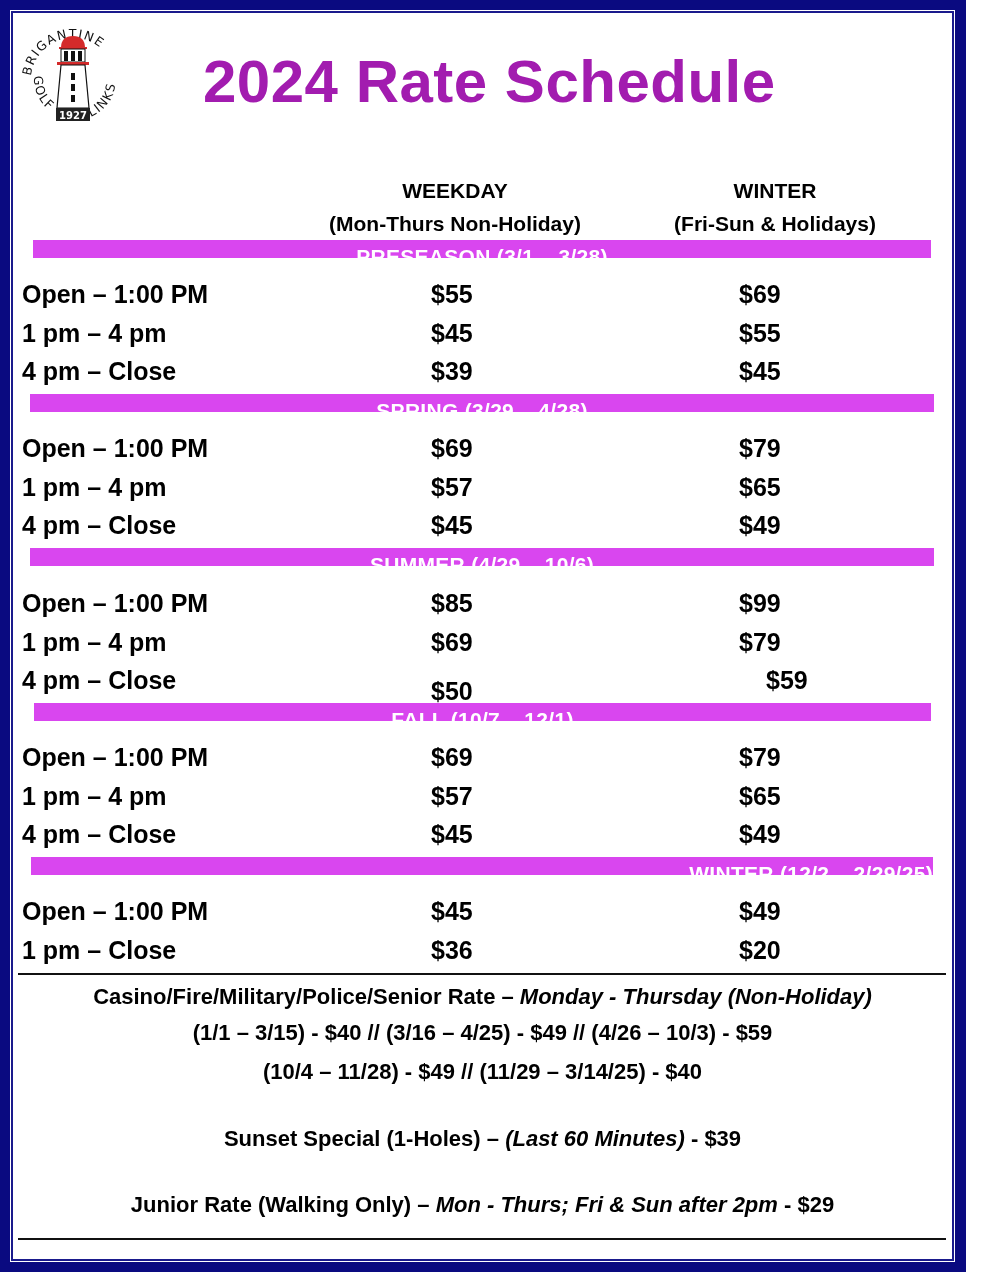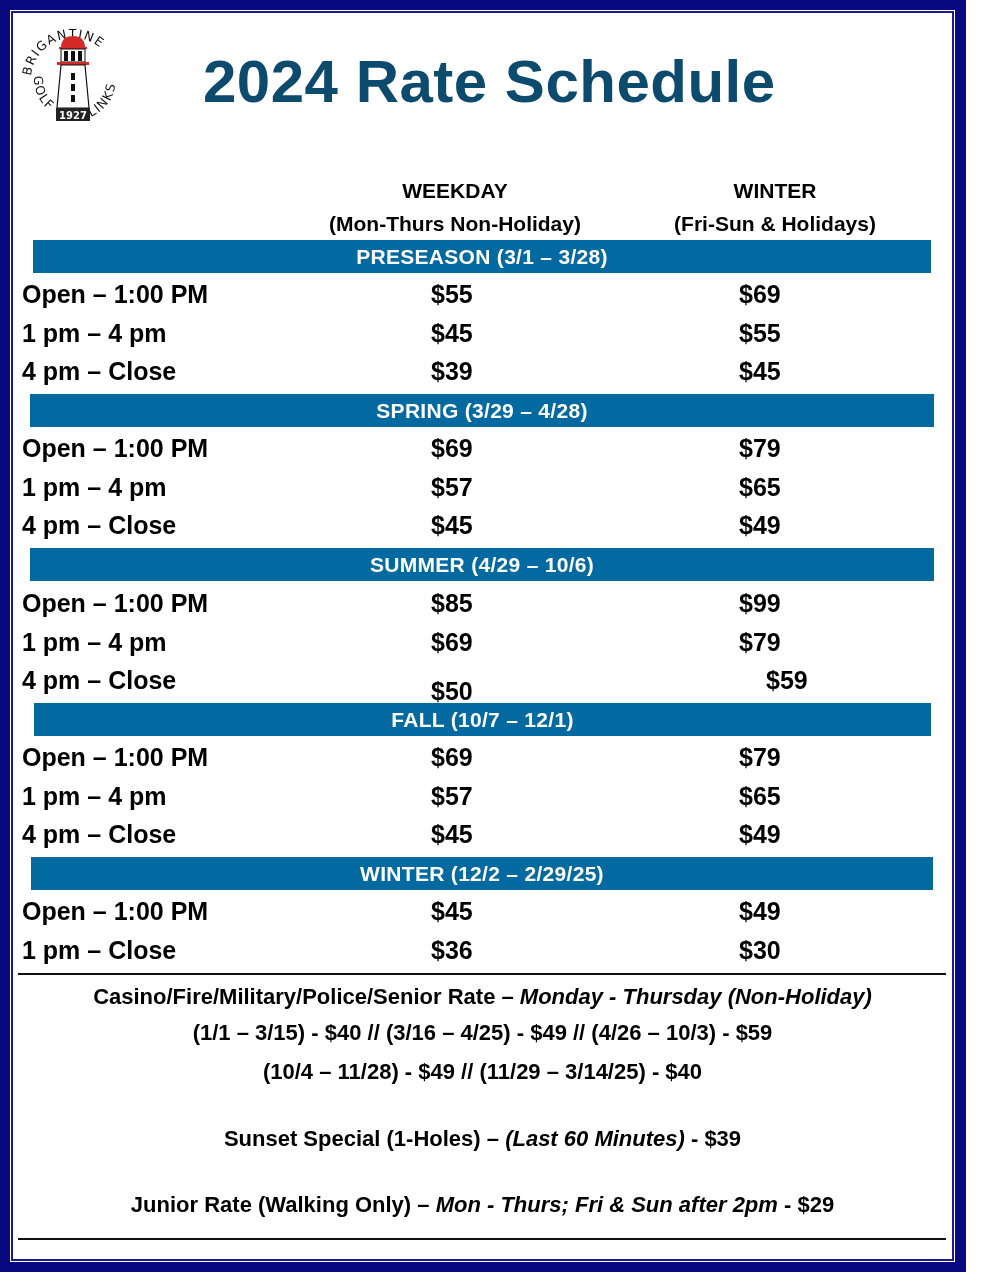--- a/index.html
+++ b/index.html
@@ -5,25 +5,25 @@
   html, body { margin:0; padding:0; background:#ffffff; }
   body { width:1000px; height:1272px; position:relative; overflow:hidden;
          font-family: "Liberation Sans", "DejaVu Sans", sans-serif; }
   .frame { position:absolute; left:0; top:0; width:966px; height:1272px; background:#0a0a80; }
   .frame-inner-line { position:absolute; left:10px; top:10px; right:11px; bottom:10px;
          border:1px solid #ffffff; background:#1a1a8c; }
   .paper { position:absolute; left:13px; top:13px; width:939px; height:1246px; background:#ffffff; }
 
   .logo { position:absolute; left:19px; top:20px; width:108px; height:108px; }
   .title { position:absolute; left:203px; top:52px; font-size:60px; font-weight:bold;
-           color:#0c4a6e; letter-spacing:0.5px; white-space:nowrap; line-height:1; }
+           color:#a21caf; letter-spacing:0.5px; white-space:nowrap; line-height:1; }
 
   .col-head { position:absolute; font-weight:bold; font-size:21px; color:#000; white-space:nowrap; text-align:center; }
 
-  .band { position:absolute; height:33px; background:#0369a1; color:#fff;
+  .band { position:absolute; height:18px; background:#d946ef; color:#fff;
           font-weight:bold; font-size:21px; text-align:center; line-height:33px; letter-spacing:0.3px; }
 
   .row-label, .price { position:absolute; font-weight:bold; font-size:25px; color:#000;
                        white-space:nowrap; line-height:1; }
 
   .hr { position:absolute; left:18px; width:928px; height:2px; background:#111; }
 
   .note { position:absolute; left:13px; width:939px; text-align:center; font-weight:bold;
           font-size:22px; color:#000; white-space:nowrap; line-height:1; }
   .note i { font-style:italic; }
@@ -117,27 +117,27 @@
 <div class="row-label" style="left:22px; top:745px;">Open – 1:00 PM</div>
 <div class="price" style="left:431px; top:745px;">$69</div>
 <div class="price" style="left:739px; top:745px;">$79</div>
 <div class="row-label" style="left:22px; top:784px;">1 pm – 4 pm</div>
 <div class="price" style="left:431px; top:784px;">$57</div>
 <div class="price" style="left:739px; top:784px;">$65</div>
 <div class="row-label" style="left:22px; top:822px;">4 pm – Close</div>
 <div class="price" style="left:431px; top:822px;">$45</div>
 <div class="price" style="left:739px; top:822px;">$49</div>
 
-<div class="band" style="left:31px; width:902px; top:857px;">WINTER (12/2 – 2/29/25)</div>
+<div class="band" style="left:31px; width:902px; top:857px;text-align:right;">WINTER (12/2 – 2/29/25)</div>
 <div class="row-label" style="left:22px; top:899px;">Open – 1:00 PM</div>
 <div class="price" style="left:431px; top:899px;">$45</div>
 <div class="price" style="left:739px; top:899px;">$49</div>
 <div class="row-label" style="left:22px; top:938px;">1 pm – Close</div>
 <div class="price" style="left:431px; top:938px;">$36</div>
-<div class="price" style="left:739px; top:938px;">$30</div>
+<div class="price" style="left:739px; top:938px;">$20</div>
 
 <div class="hr" style="top:973px;"></div>
 
 <div class="note" style="top:986px; font-size:22px;">
   <span>Casino/Fire/Military/Police/Senior Rate</span><span> – </span><i>Monday - Thursday (Non-Holiday)</i>
 </div>
 <div class="note" style="top:1022px;">(1/1 – 3/15) - $40 // (3/16 – 4/25) - $49 // (4/26 – 10/3) - $59</div>
 <div class="note" style="top:1061px;text-align:center;">(10/4 – 11/28) - $49 // (11/29 – 3/14/25) - $40</div>
 
 <div class="note" style="top:1128px;">

